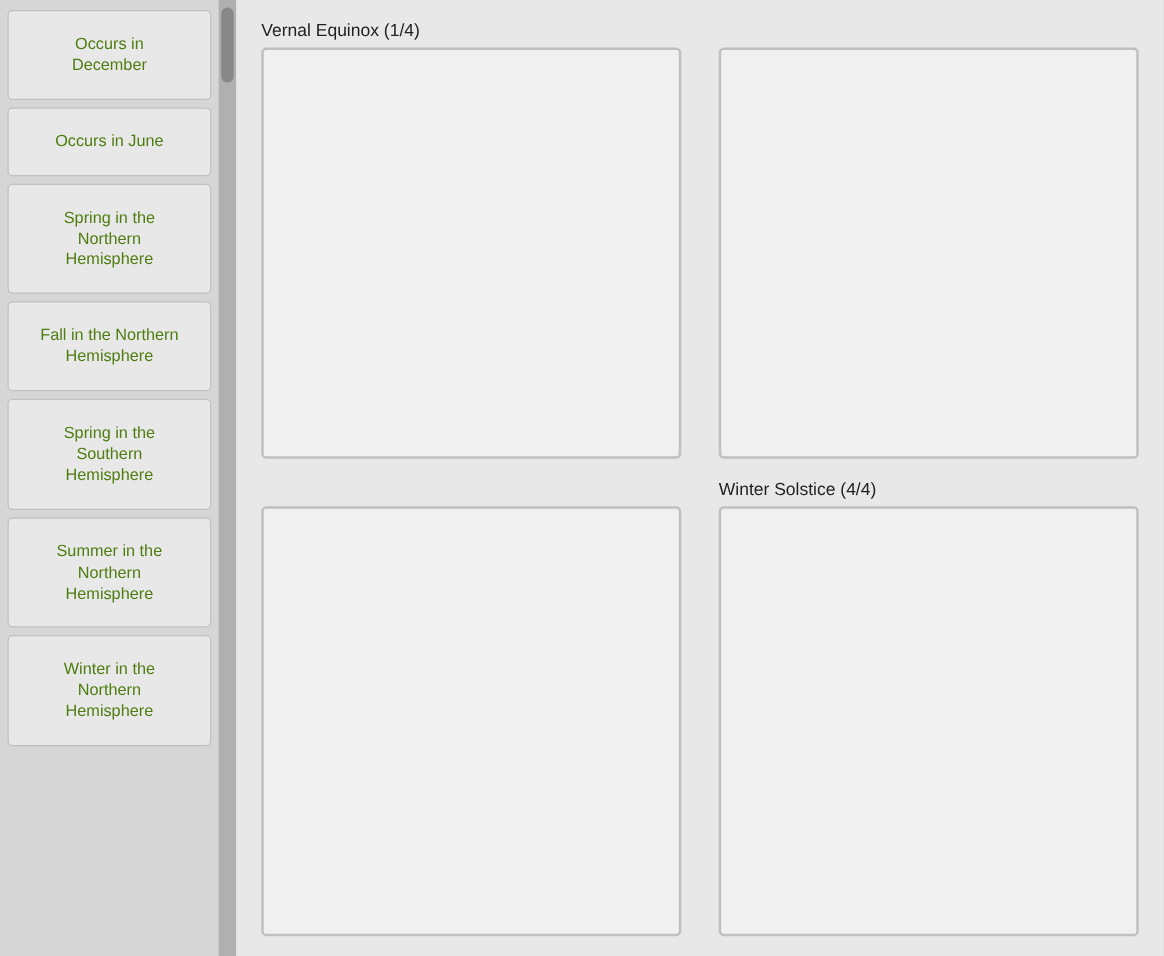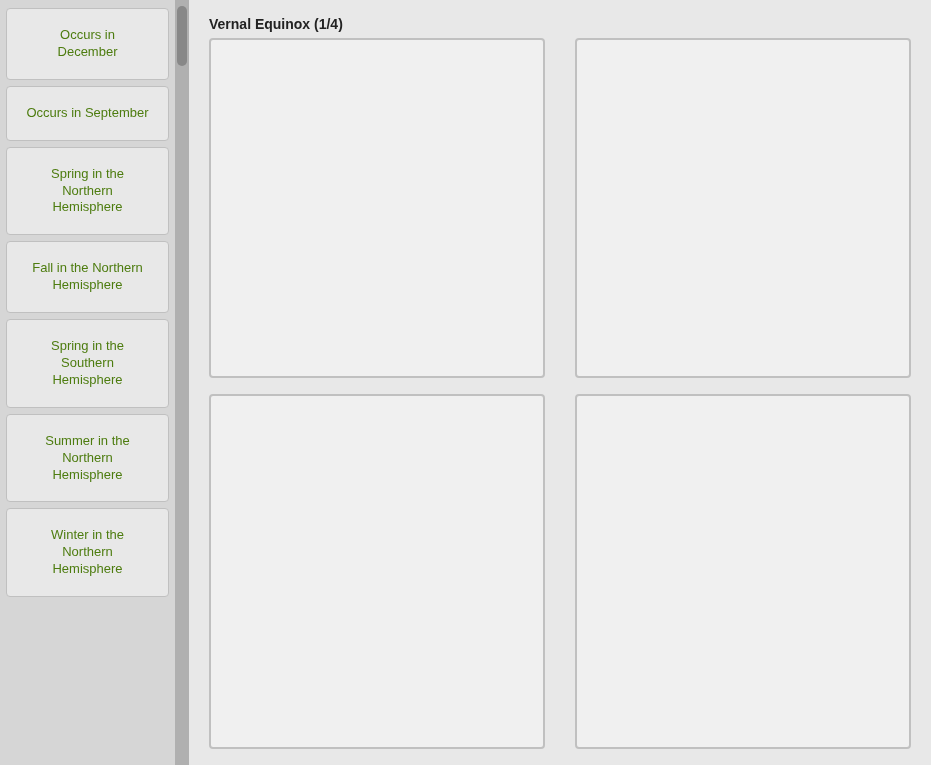--- a/index.html
+++ b/index.html
@@ -63,21 +63,21 @@
       padding: 16px 20px;
       display: grid;
       grid-template-columns: 1fr 1fr;
       grid-template-rows: auto 1fr auto 1fr;
       gap: 0;
       column-gap: 30px;
     }
 
     .drop-label {
       font-size: 14px;
-      font-weight: 700;
+      font-weight: 400;
       color: #222;
       margin-bottom: 6px;
       align-self: end;
     }
 
     .drop-zone {
       background-color: #f0f0f0;
       border: 2px solid #c0c0c0;
       border-radius: 4px;
       min-height: 280px;
@@ -132,21 +132,21 @@
     }
   </style>
 </head>
 <body>
 
 <div class="left-panel">
   <div class="drag-item">
     Occurs in<br>December
   </div>
   <div class="drag-item">
-    Occurs in September
+    Occurs in June
   </div>
   <div class="drag-item">
     Spring in the<br>Northern<br>Hemisphere
   </div>
   <div class="drag-item">
     Fall in the Northern<br>Hemisphere
   </div>
   <div class="drag-item">
     Spring in the<br>Southern<br>Hemisphere
   </div>
@@ -162,17 +162,18 @@
   <div class="scroll-thumb"></div>
 </div>
 
 <div class="main-area">
 
   <div class="drop-label col1-label">Vernal Equinox (1/4)</div>
 
   <div class="drop-zone col1-drop-top"></div>
   <div class="drop-zone col2-drop-top"></div>
 
+  <div class="drop-label col2-label-bottom">Winter Solstice (4/4)</div>
 
   <div class="drop-zone-bottom col1-drop-bottom"></div>
   <div class="drop-zone-bottom col2-drop-bottom"></div>
 
 </div>
 
 </body></html>

